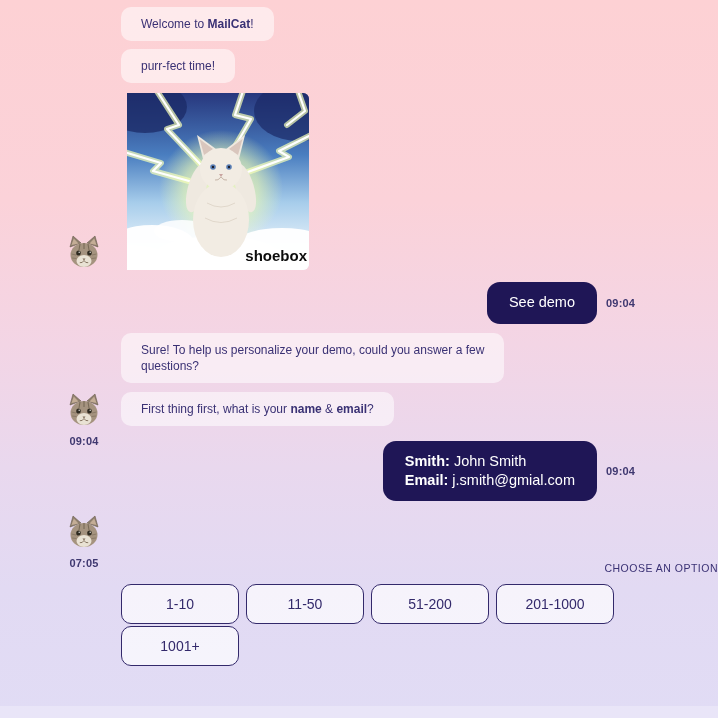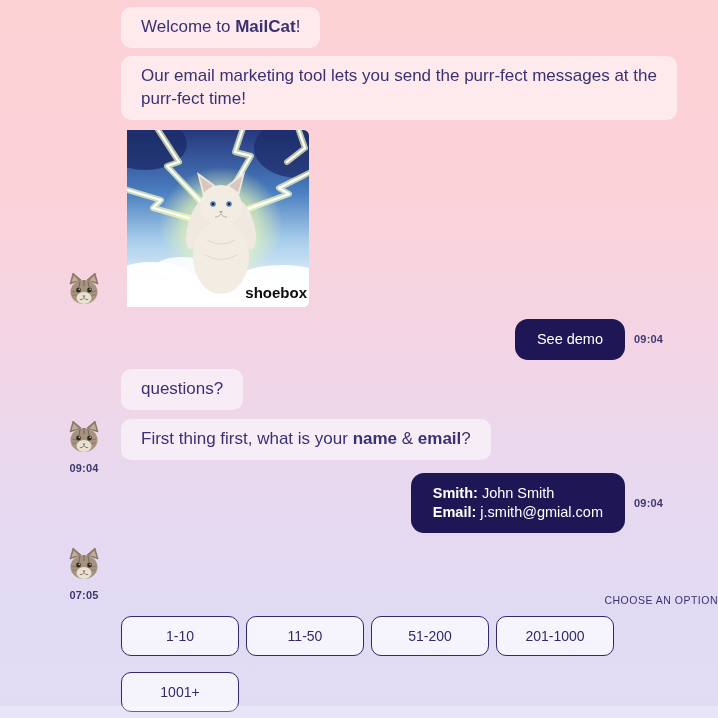--- a/index.html
+++ b/index.html
@@ -21,27 +21,27 @@
   .avatar-wrap { width:36px; margin-right:19px; flex:none; position:relative; }
   .avatar-svg { display:block; width:36px; height:36px; }
   .av-time {
     position:absolute; top:43px; left:50%; transform:translateX(-50%);
     font-size:11px; font-weight:600; color:#3f3870; white-space:nowrap; letter-spacing:.2px;
   }
   .bubble-bot {
     background:rgba(255,255,255,0.55);
     border-radius:10px;
     padding:9px 20px;
-    font-size:17px; font-weight:500; line-height:1.35;
+    font-size:12px; font-weight:500; line-height:1.35;
     color:#3a3174;
     width:fit-content;
   }
   .bubble-bot .line { display:block; white-space:nowrap; }
   .bubble-bot b, .bubble-user b { font-weight:700; }
-  .row-user { display:flex; justify-content:flex-end; align-items:center; padding-right:54px; }
+  .row-user { display:flex; justify-content:flex-end; align-items:center; padding-right:82px; }
   .bubble-user {
     background:#1f1656;
     color:#ffffff;
     border-radius:13px;
     padding:11px 22px;
     font-size:14.5px; font-weight:500; line-height:1.32;
     width:fit-content;
   }
   .bubble-user .line { display:block; white-space:nowrap; }
   .user-time {
@@ -55,21 +55,21 @@
   .image-bubble svg { display:block; }
   .options-label {
     margin:12px 0 0 121px;
     font-size:10.5px; font-weight:500; letter-spacing:.5px;
     color:#3a3174;
     text-align:right;
   }
   .options-grid {
     margin:10px 0 0 121px;
     width:500px;
-    display:flex; flex-wrap:wrap; gap:16px 7px;
+    display:flex; flex-wrap:wrap; gap:2px 7px;
   }
   .option-btn {
     width:118px; height:40px;
     display:flex; align-items:center; justify-content:center;
     background:rgba(255,255,255,0.68);
     border:1.5px solid #33296b;
     border-radius:10px;
     color:#33296b;
     font-family:"Liberation Sans", sans-serif;
     font-size:14px; font-weight:500;
@@ -103,21 +103,20 @@
 </svg>
 
 <div class="chat-window">
 
   <div class="row no-av mt7">
     <div class="bubble-bot"><span>Welcome to </span><b>MailCat</b><span>!</span></div>
   </div>
 
   <div class="row no-av mt8">
     <div class="bubble-bot">
-      <span class="line">Our email marketing tool lets you send the purr-fect messages at the</span>
       <span class="line">purr-fect time!</span>
     </div>
   </div>
 
   <div class="row av-bottom mt10">
     <div class="avatar-wrap">
       <svg class="avatar-svg" viewBox="0 0 36 36">
           <use href="#cat-avatar-shape"></use>
         </svg>
     </div>
@@ -189,20 +188,21 @@
     </div>
   </div>
 
   <div class="row-user mt12">
     <div class="bubble-user"><span>See demo</span></div>
     <span class="user-time">09:04</span>
   </div>
 
   <div class="row no-av mt9">
     <div class="bubble-bot">
+      <span class="line">Sure! To help us personalize your demo, could you answer a few</span>
       <span class="line">questions?</span>
     </div>
   </div>
 
   <div class="row mt9">
     <div class="avatar-wrap">
       <svg class="avatar-svg" viewBox="0 0 36 36">
           <use href="#cat-avatar-shape"></use>
         </svg>
       <span class="av-time">09:04</span>

